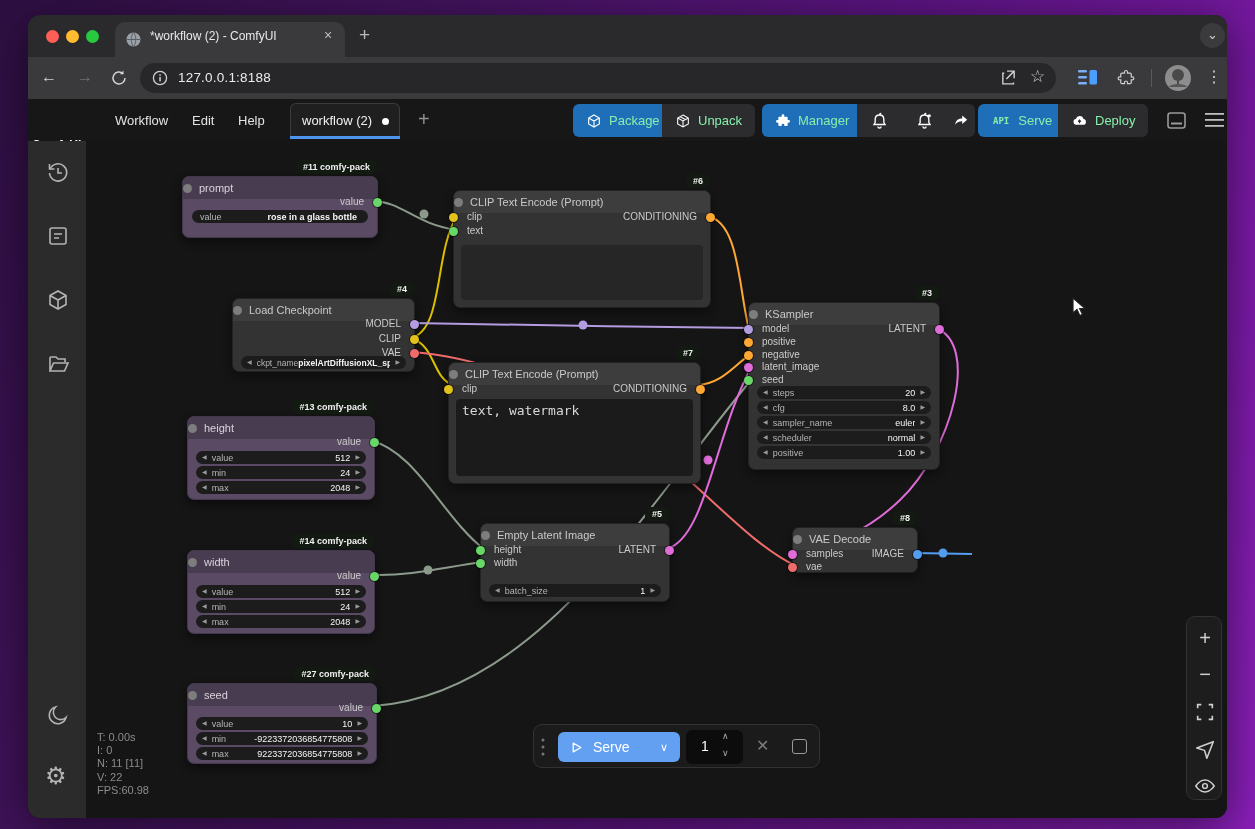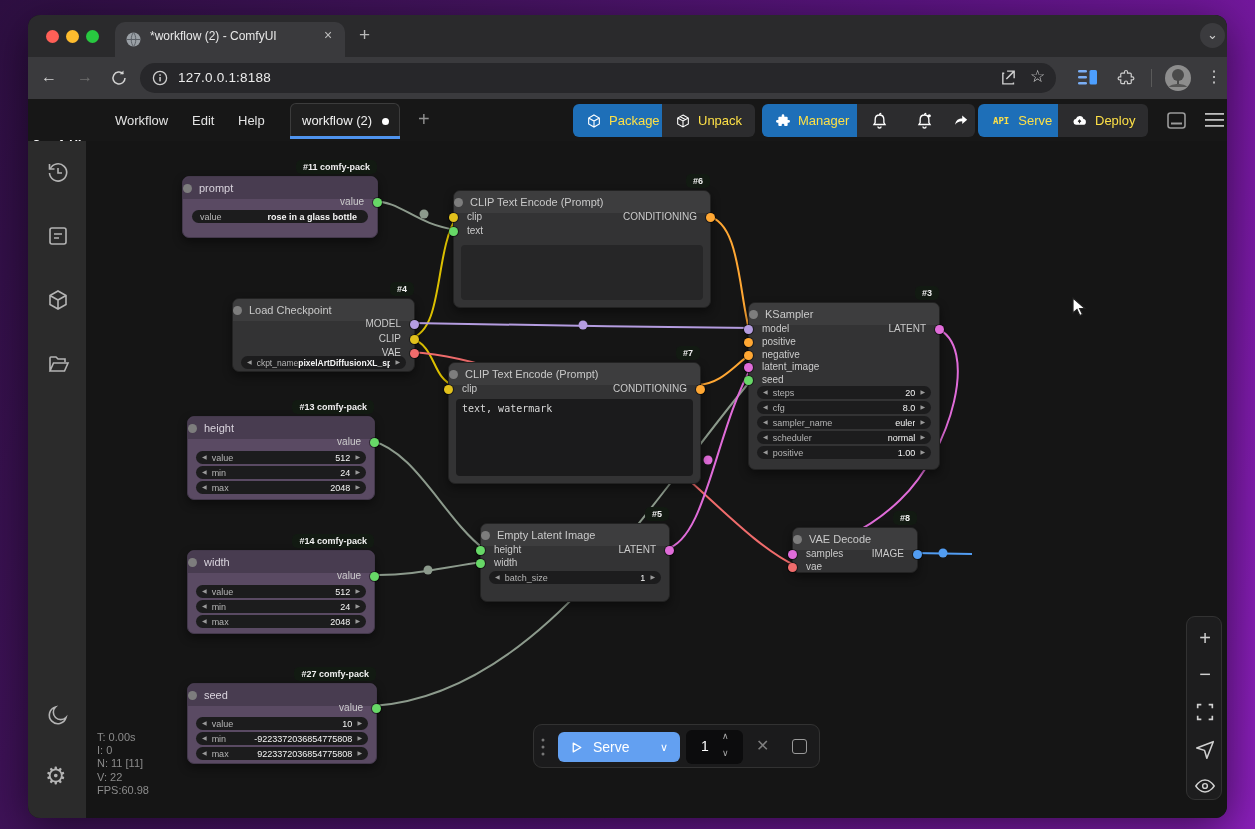--- a/index.html
+++ b/index.html
@@ -26,21 +26,21 @@
   
   .menubar{left:28px;top:99px;width:1199px;height:42px;background:#171717;}
   .logo{left:32px;top:122px;font-size:12px;font-weight:bold;color:#fff;margin-top:16px;}
   .menu-item{top:113px;font-size:13px;color:#e3e3e3;}
   .wf-tab{left:290px;top:103px;width:108px;height:35px;background:#1f1f1f;border:1px solid #3c3c3c;border-bottom:none;border-radius:6px 6px 0 0;}
   .wf-tab-label{left:302px;top:113px;font-size:13px;color:#f0f0f0;}
   .wf-dot{left:382px;top:118px;width:7px;height:7px;border-radius:50%;background:#fff;}
   .wf-underline{left:290px;top:136px;width:110px;height:2.5px;background:#4f94ef;}
   .wf-plus{left:418px;top:108px;font-size:20px;color:#8f8f8f;}
   .tbtn{top:104px;height:33px;border-radius:0;display:flex;align-items:center;gap:7px;padding:0 13px;
-        font-size:13px;color:#fde047;box-sizing:border-box;}
+        font-size:13px;color:#86efac;box-sizing:border-box;}
   .tbtn.blue{background:#1e6fb8;}
   .tbtn.dark{background:#2c2c2e;}
   .rleft{border-radius:6px 0 0 6px;}
   .rright{border-radius:0 6px 6px 0;}
   .icbox{top:104px;height:33px;background:#2c2c2e;display:flex;align-items:center;justify-content:center;}
   
   .sidebar{left:28px;top:141px;width:58px;height:677px;background:#2b2b2b;border-radius:0 0 0 12px;}
   .canvas{left:86px;top:141px;width:1141px;height:677px;background:#151515;border-radius:0 0 12px 0;}
   .side-ic{left:46px;width:24px;height:24px;}
   svg.links{left:0;top:0;width:1255px;height:829px;z-index:2;pointer-events:none;}
@@ -60,21 +60,21 @@
   .pl.in{left:13px;} .pl.out{right:13px;}
   .c-green{background:#67d867;} .c-yellow{background:#e2c11c;} .c-purple{background:#b49ce0;}
   .c-red{background:#f06c6c;} .c-orange{background:#ffa733;} .c-pink{background:#e06cd9;} .c-blue{background:#529df2;}
   .widget{position:absolute;height:13px;background:#1c1c1d;border-radius:7px;display:flex;align-items:center;
           padding:0 6px;font-size:9px;color:#b5b5b5;box-sizing:border-box;}
   .widget .arr{font-size:6px;color:#9a9a9a;line-height:13px;}
   .widget .wlabel{margin-left:5px;white-space:nowrap;}
   .widget .wspace{flex:1;}
   .widget .wvalue{margin-right:5px;color:#f5f5f5;white-space:nowrap;overflow:hidden;}
   .textwidget{position:absolute;background:#262627;border-radius:4px;font-family:"DejaVu Sans Mono",monospace;
-              font-size:10px;color:#d8d8d8;padding:4px 6px;box-sizing:border-box;}
+              font-size:13px;color:#d8d8d8;padding:4px 6px;box-sizing:border-box;}
   
   .stats{left:97px;top:731px;z-index:4;font-size:11px;line-height:13.2px;color:#8b8b8b;}
   .queuebar{left:533px;top:724px;width:287px;height:44px;background:#1b1b1c;border:1px solid #323232;
             border-radius:9px;z-index:4;box-sizing:border-box;}
   .qbtn{position:absolute;left:24px;top:7px;width:122px;height:30px;background:#63a0f1;border-radius:6px;
         display:flex;align-items:center;color:#fff;}
   .stepper{position:absolute;left:152px;top:5px;width:57px;height:34px;background:#0c0c0d;border-radius:6px;}
   .zpanel{left:1186px;top:616px;width:36px;height:184px;background:#1d1d1e;border:1px solid #323232;
           border-radius:9px;z-index:4;box-sizing:border-box;}
   .zic{position:absolute;left:7px;width:22px;height:22px;color:#d0d0d0;}
@@ -468,21 +468,21 @@
     <div class="ntitle">
         <span class="sdot"></span>
         <span>Empty Latent Image</span>
       </div>
     <i class="pd c-green" style="left:-5px;top:21.5px"></i>
     <span class="pl in" style="top:20px">height</span>
     <i class="pd c-green" style="left:-5px;top:34.5px"></i>
     <span class="pl in" style="top:33px">width</span>
     <i class="pd c-pink" style="right:-5px;top:21.5px"></i>
     <span class="pl out" style="top:20px">LATENT</span>
-    <div class="widget" style="left:8px;right:8px;top:47px">
+    <div class="widget" style="left:8px;right:8px;top:60px">
       <span class="arr">◀</span>
         <span class="wlabel">batch_size</span>
         <span class="wspace"></span>
         <span class="wvalue">1</span>
         <span class="arr">▶</span>
     </div>
   </div>
 
   <div class="node gray" style="left:792px;top:527px;width:126px;height:46px">
     <div class="badge">#8</div>

